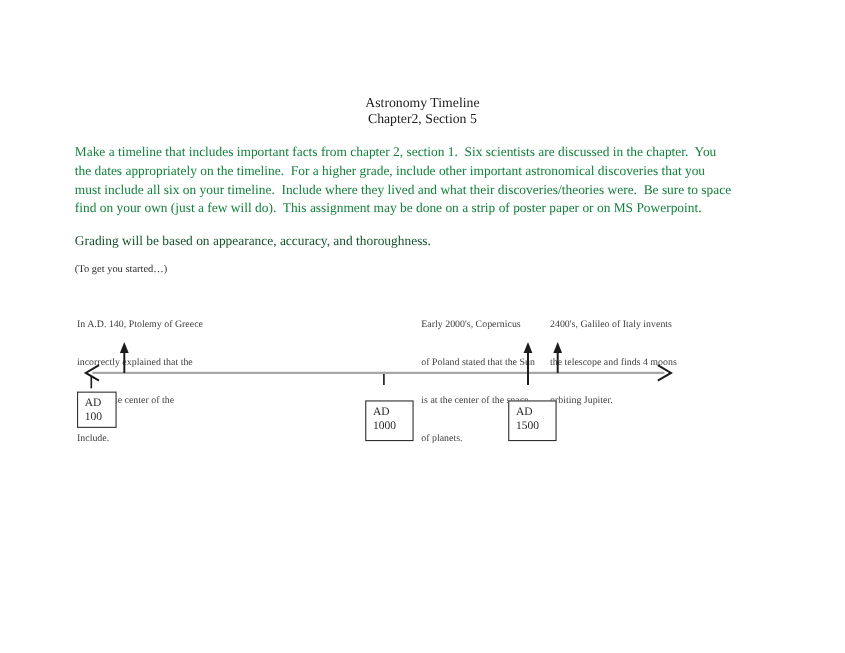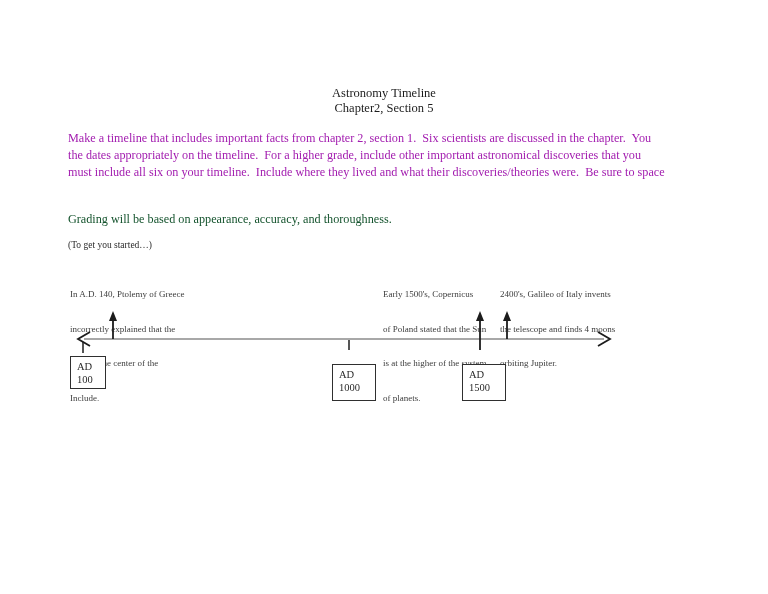--- a/index.html
+++ b/index.html
@@ -26,21 +26,21 @@
     font-size: 12.5px;
     line-height: 15px;
     color: #1c1c1c;
   }
   .intro {
     position: absolute;
     top: 130px;
     left: 68px;
     font-size: 12.2px;
     line-height: 17px;
-    color: #a21caf;
+    color: #15803d;
   }
   .intro div, .grading {
     white-space: pre;
   }
   .grading {
     position: absolute;
     top: 212px;
     left: 68px;
     font-size: 12.2px;
     color: #14532d;
@@ -91,37 +91,38 @@
 
   <div class="doc-title">
     <div>Astronomy Timeline</div>
     <div>Chapter2, Section 5</div>
   </div>
 
   <div class="intro">
     <div>Make a timeline that includes important facts from chapter 2, section 1.  Six scientists are discussed in the chapter.  You</div>
     <div>the dates appropriately on the timeline.  For a higher grade, include other important astronomical discoveries that you</div>
     <div>must include all six on your timeline.  Include where they lived and what their discoveries/theories were.  Be sure to space</div>
+    <div>find on your own (just a few will do).  This assignment may be done on a strip of poster paper or on MS Powerpoint.</div>
   </div>
 
   <div class="grading">Grading will be based on appearance, accuracy, and thoroughness.</div>
 
   <div class="starter">(To get you started…)</div>
 
   <div class="annotation a0">
     <div>In A.D. 140, Ptolemy of Greece</div>
     <div>incorrectly explained that the</div>
     <div>Earth is the center of the</div>
     <div>Include.</div>
   </div>
 
   <div class="annotation a1">
-    <div>Early 1500's, Copernicus</div>
+    <div>Early 2000's, Copernicus</div>
     <div>of Poland stated that the Sun</div>
-    <div>is at the higher of the system</div>
+    <div>is at the center of the space</div>
     <div>of planets.</div>
   </div>
 
   <div class="annotation a2">
     <div>2400's, Galileo of Italy invents</div>
     <div>the telescope and finds 4 moons</div>
     <div>orbiting Jupiter.</div>
   </div>
 
   <svg class="timeline-svg" viewBox="0 0 560 60" xmlns="http://www.w3.org/2000/svg">

